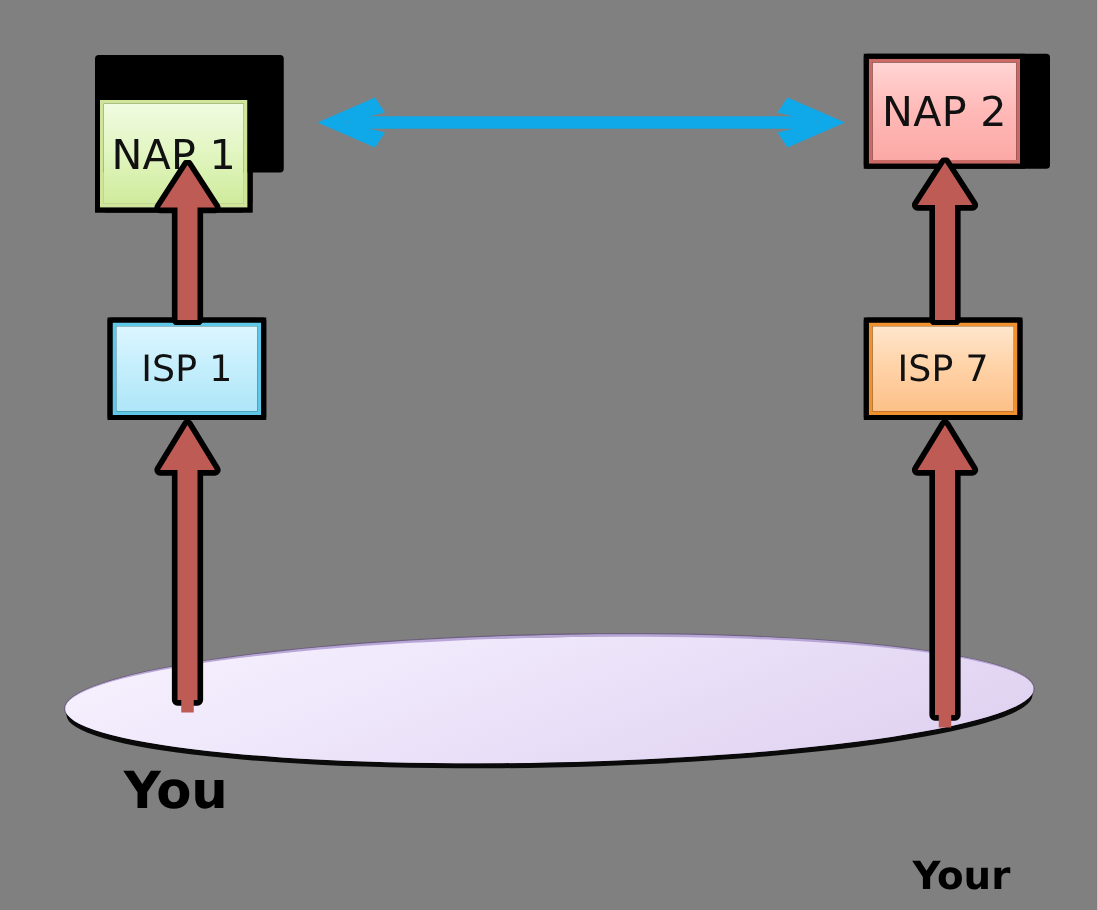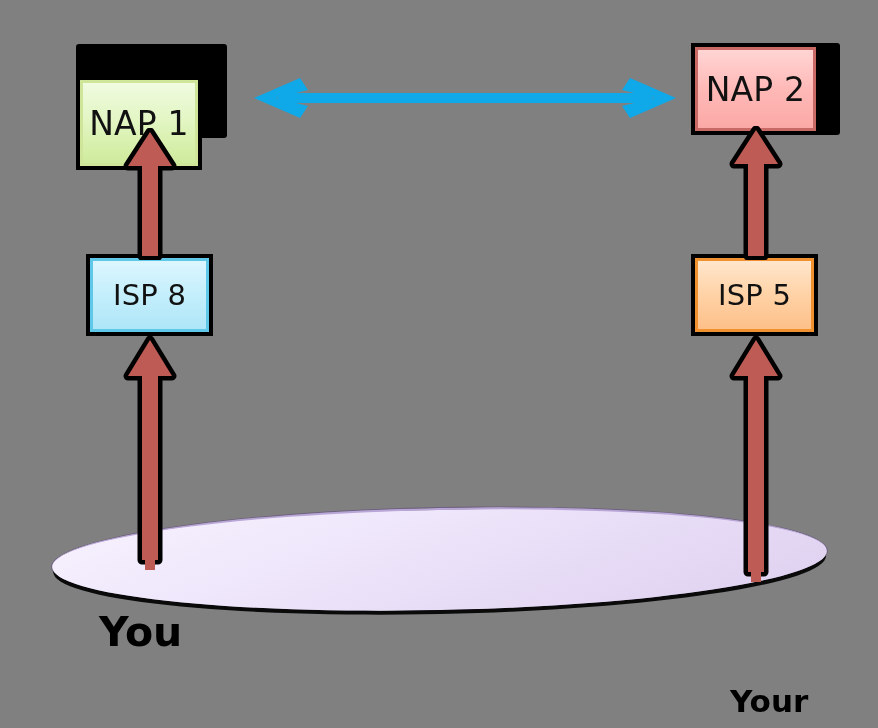--- a/index.html
+++ b/index.html
@@ -122,25 +122,25 @@
 
   <div class="node-box" id="nap1-box">
     <span class="node-label">NAP 1</span>
   </div>
 
   <div class="node-box" id="nap2-box">
     <span class="node-label">NAP 2</span>
   </div>
 
   <div class="node-box" id="isp1-box">
-    <span class="node-label">ISP 8</span>
+    <span class="node-label">ISP 1</span>
   </div>
 
   <div class="node-box" id="isp2-box">
-    <span class="node-label">ISP 5</span>
+    <span class="node-label">ISP 7</span>
   </div>
 
   <svg class="arrow-svg" id="peering-arrow" style="left:240px; top:72px;" width="450" height="52" viewBox="0 0 450 52">
     <g fill="#0fa8e8">
 
       <rect x="38" y="21" width="374" height="10"></rect>
 
       <path d="M 14 26 L 60 6 L 68 18 L 36 26 L 68 34 L 60 46 Z"></path>
 
       <path d="M 436 26 L 390 6 L 382 18 L 414 26 L 382 34 L 390 46 Z"></path>

